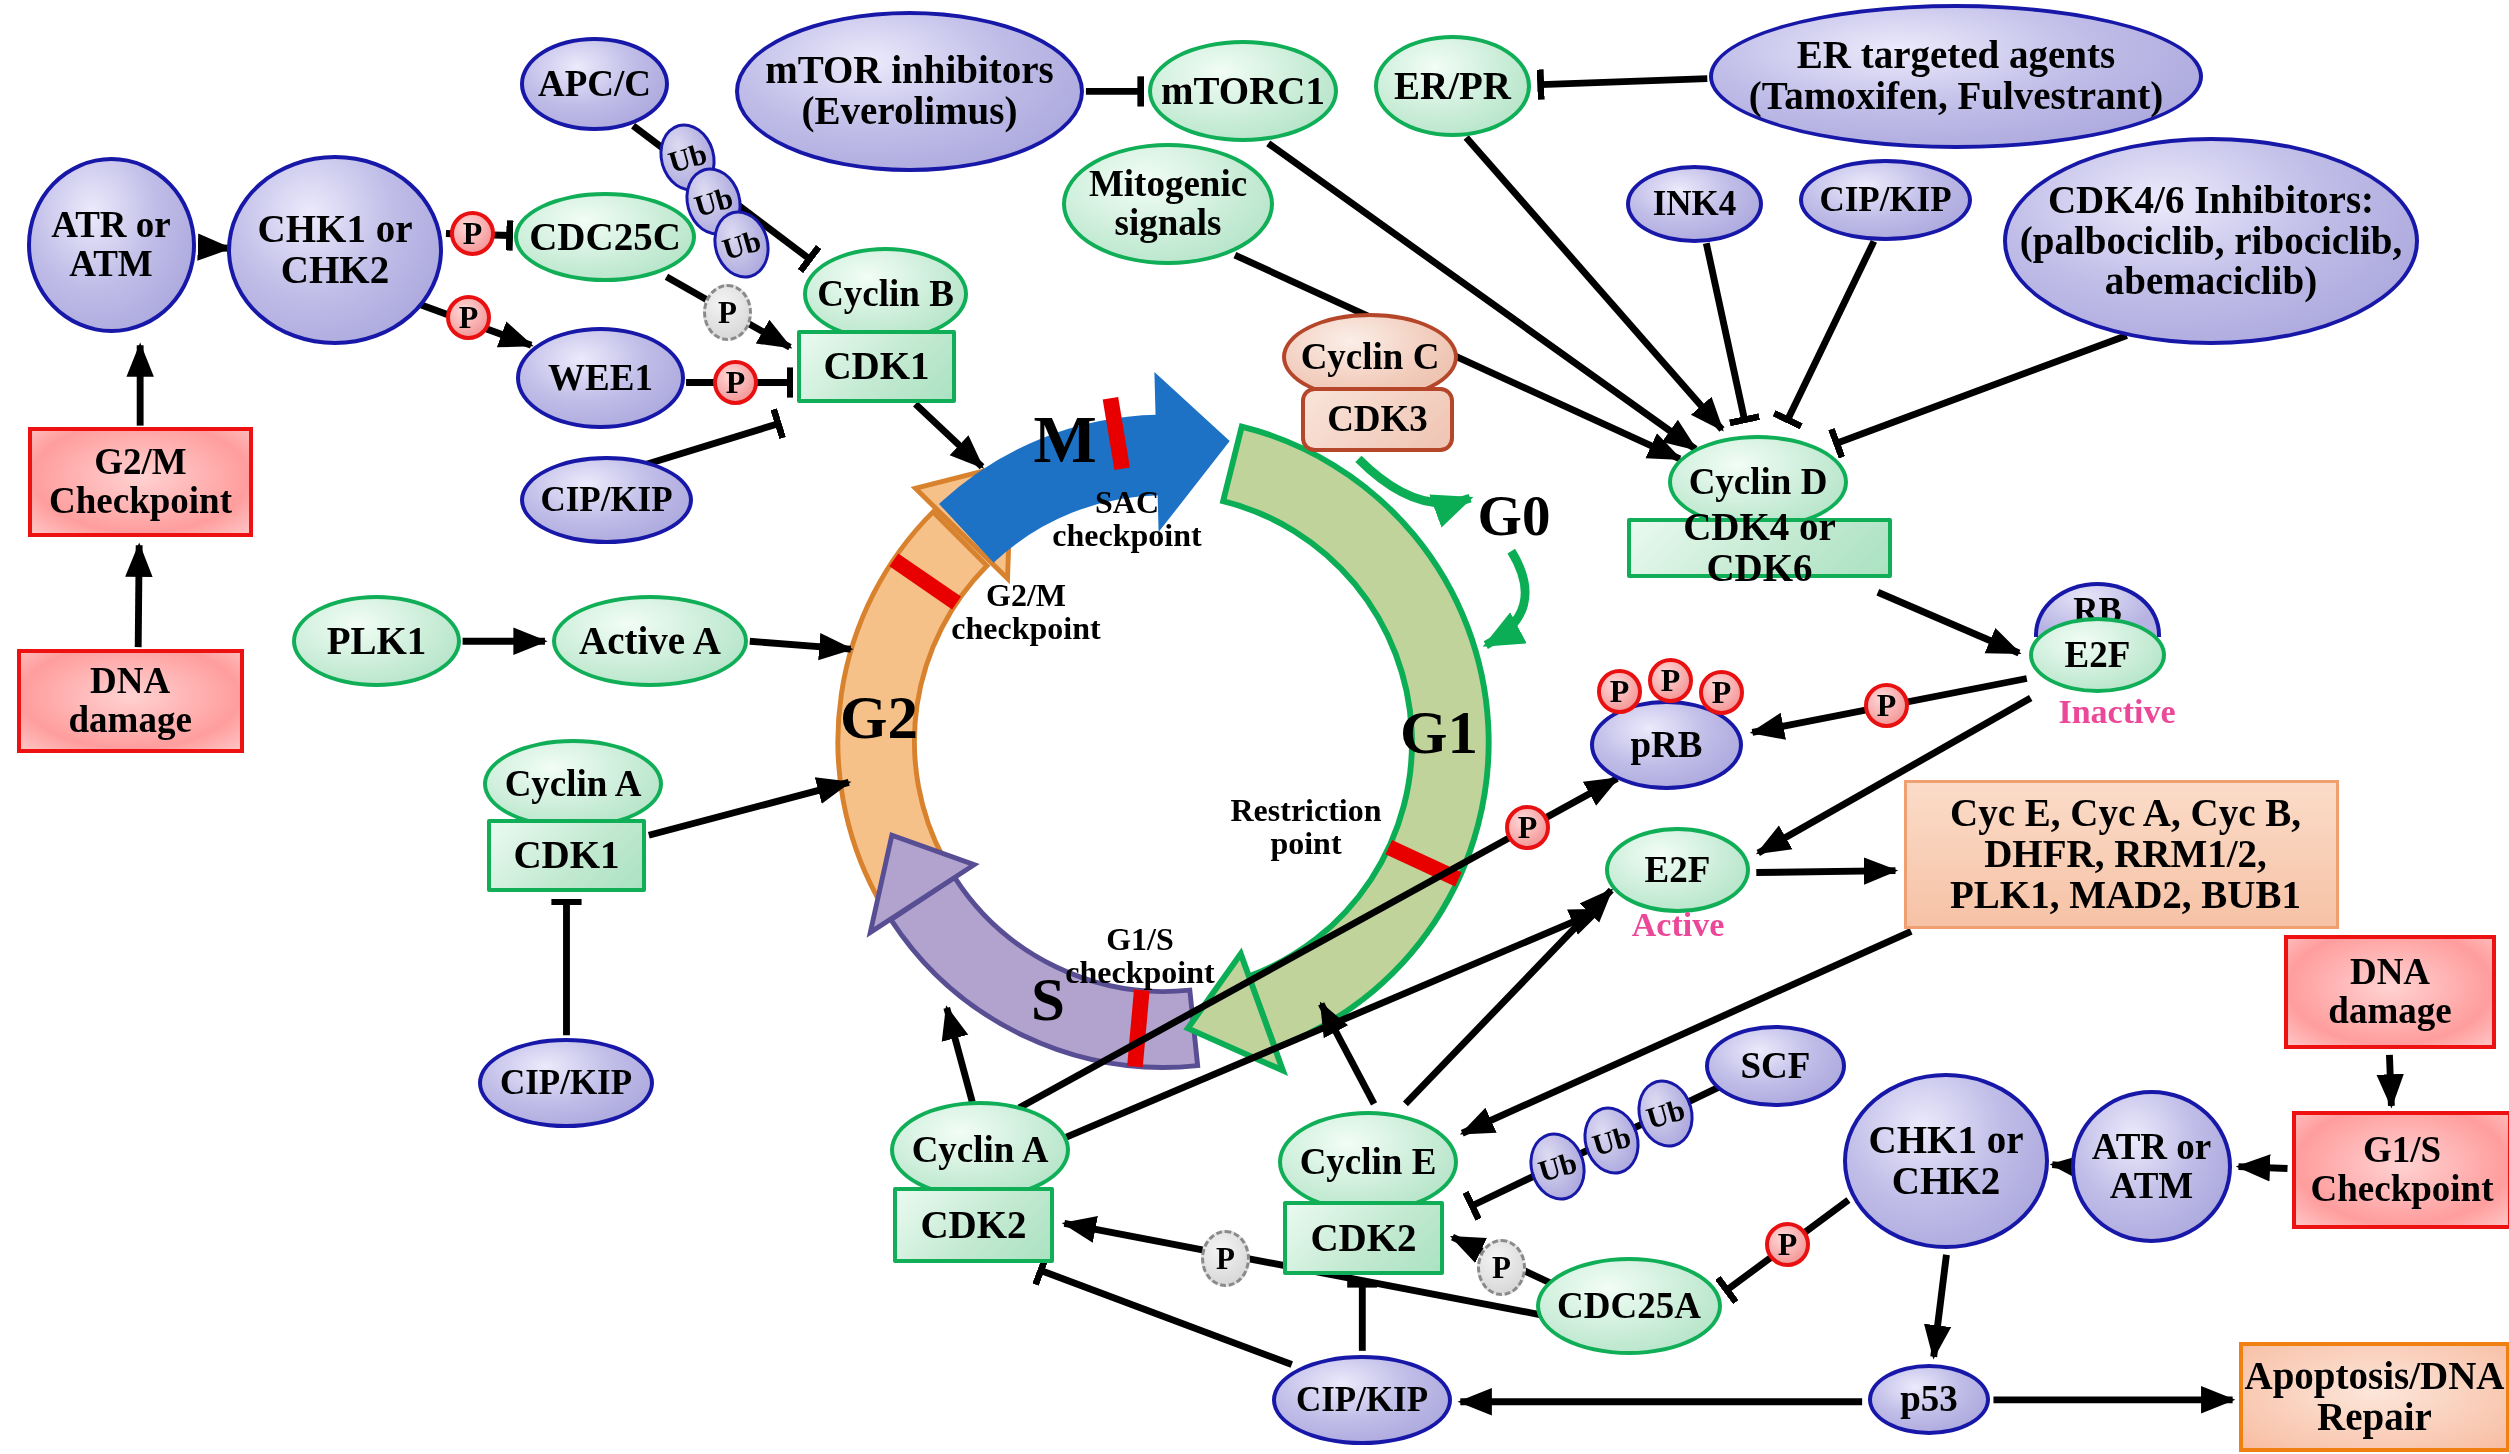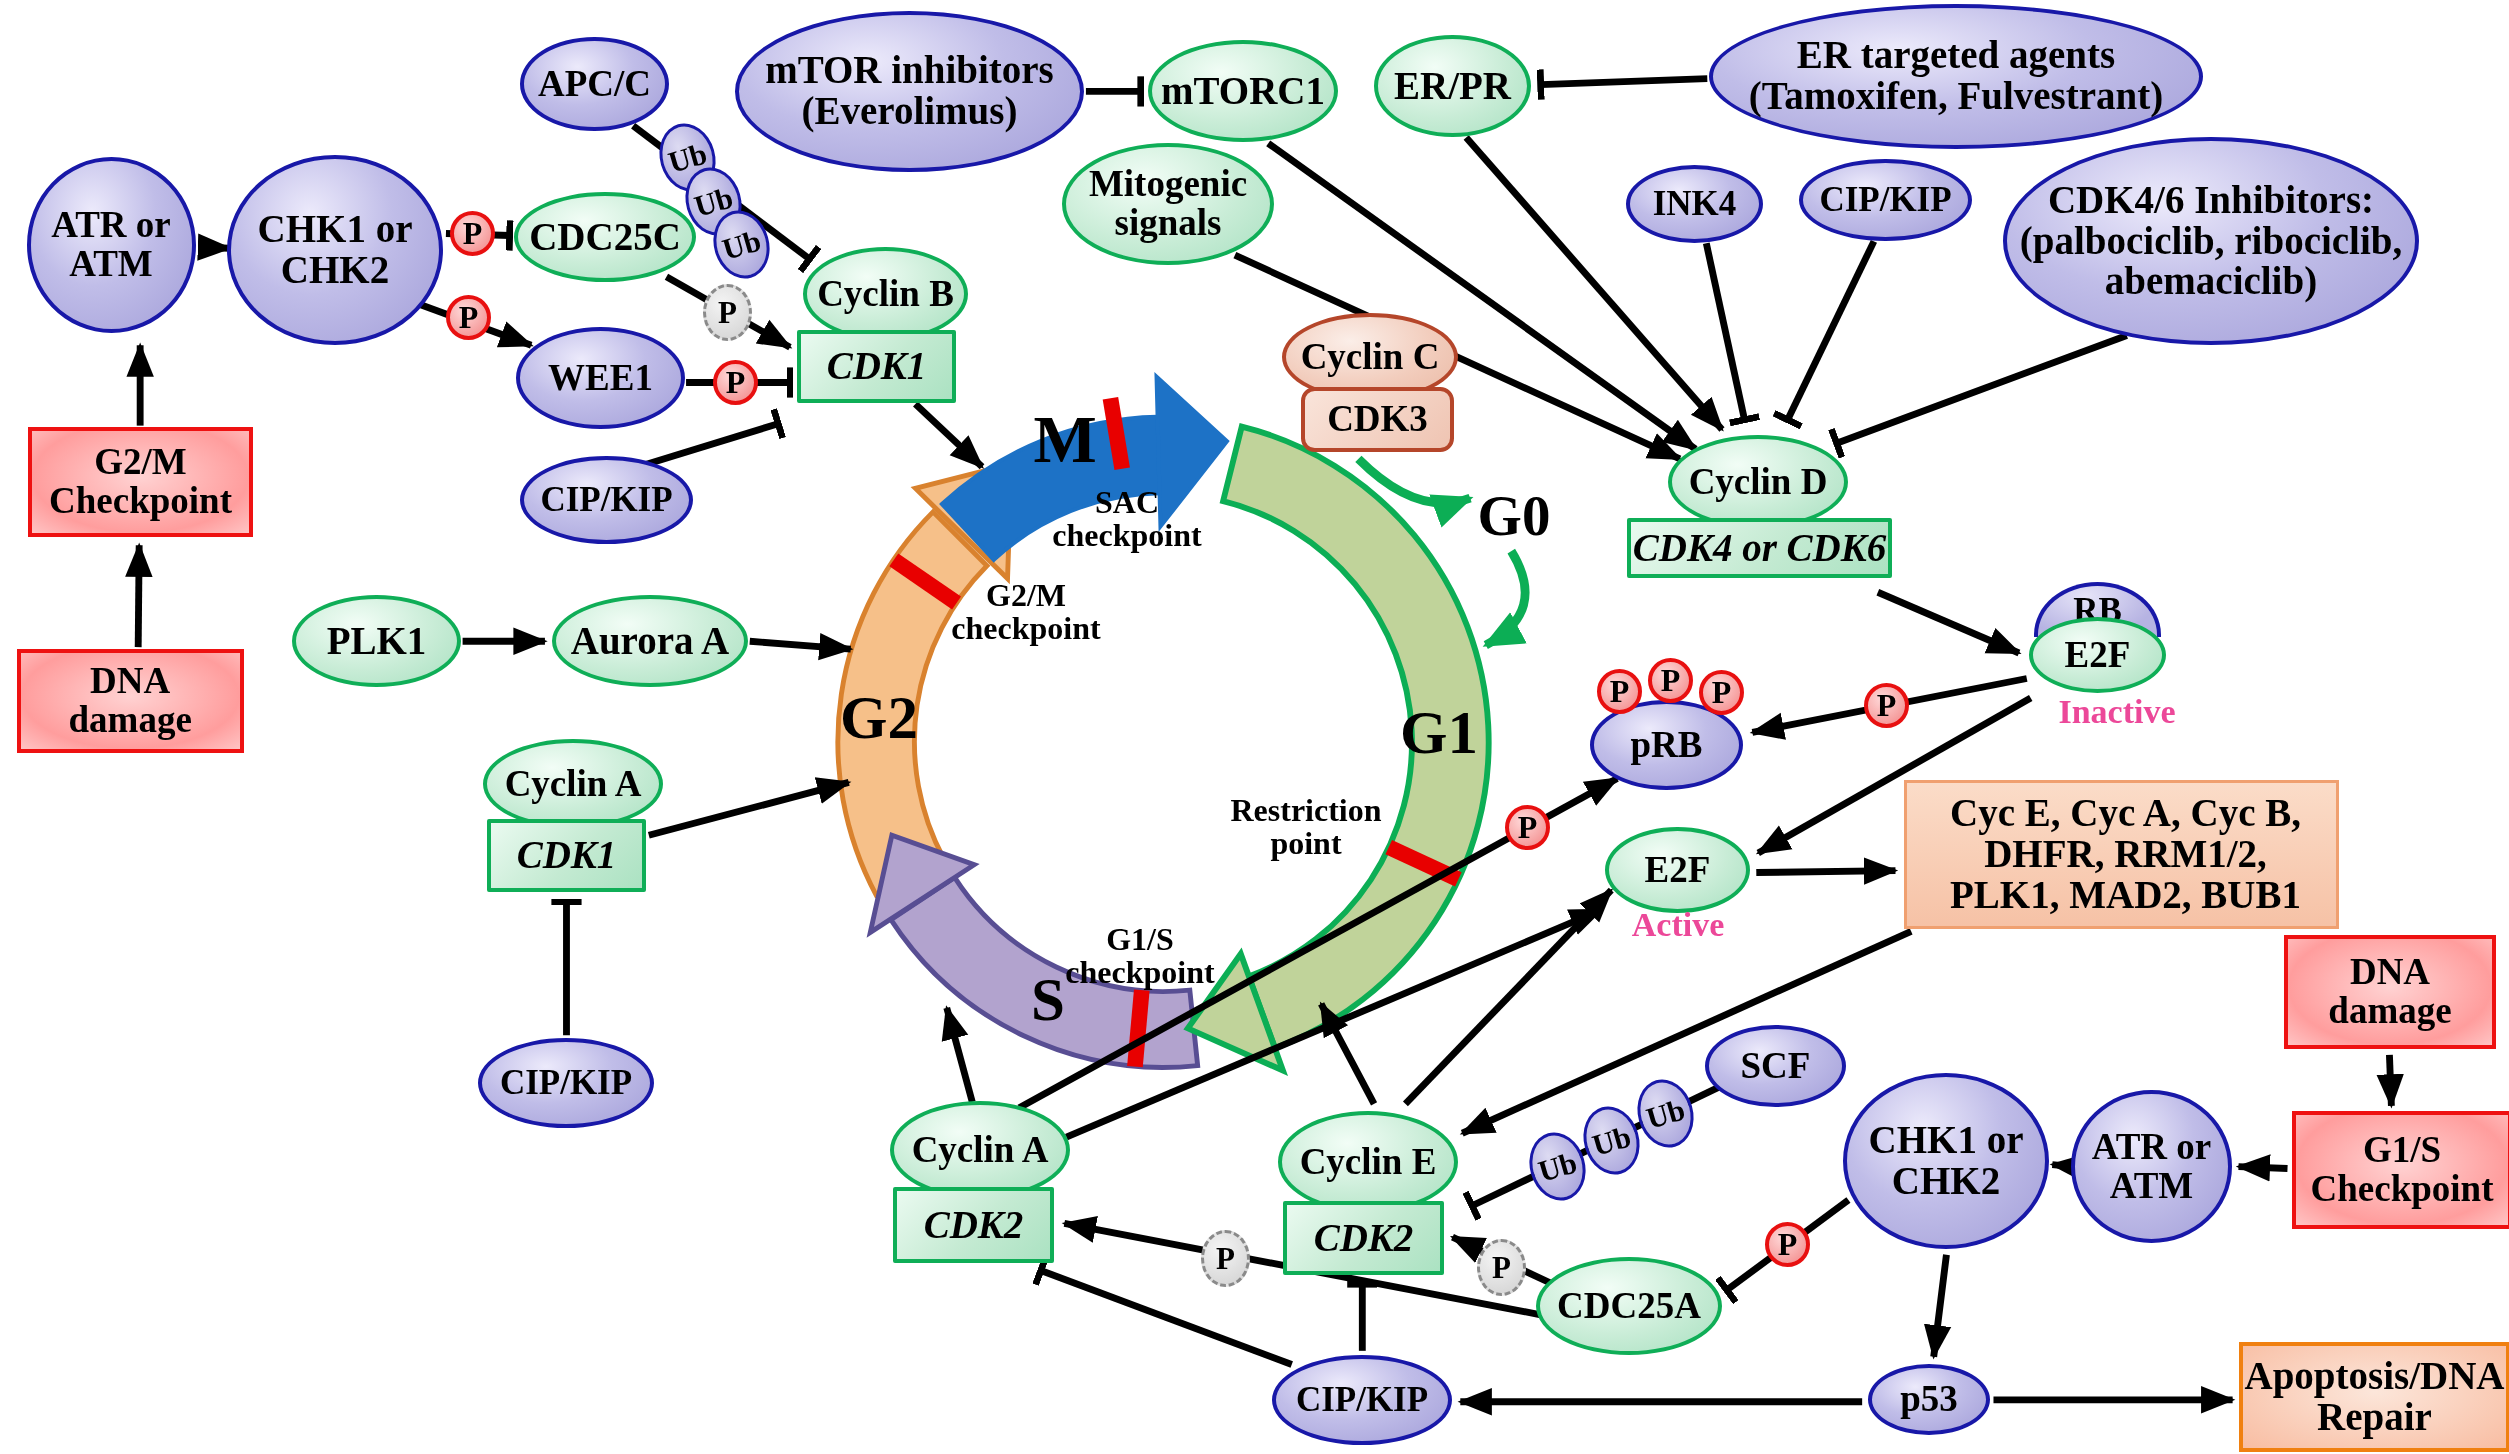--- a/index.html
+++ b/index.html
@@ -8,21 +8,21 @@
   #wires{position:absolute;left:0;top:0;z-index:1;}
   .node{position:absolute;z-index:2;display:flex;align-items:center;justify-content:center;
         text-align:center;font-weight:bold;color:#000;white-space:pre-line;box-sizing:border-box;
         line-height:1.05;}
   .ell{border-radius:50%;}
   .ell-blue{border:4.9px solid #1818a8;
      background:radial-gradient(ellipse at 38% 30%, #eceafb 0%, #c0bde8 45%, #a29ed8 100%);}
   .ell-green{border:4.9px solid #0fae57;
      background:radial-gradient(ellipse at 38% 30%, #f2fdf6 0%, #c8ecd6 55%, #a8e0c0 100%);}
   .rect-green{border:4.9px solid #0fae57;border-radius:2px;
-     background:linear-gradient(135deg,#eafaf0 0%,#c4ead2 55%,#abe2c2 100%);font-style:italic;}
+     background:linear-gradient(135deg,#eafaf0 0%,#c4ead2 55%,#abe2c2 100%);}
   .ell-salmon{border:4.9px solid #b5462a;
      background:radial-gradient(ellipse at 38% 30%, #fbeee8 0%, #f2cdbd 55%, #eab9a4 100%);}
   .rect-salmon{border:4.9px solid #b5462a;border-radius:13.7px;
      background:linear-gradient(135deg,#f9e4da 0%,#efc4b2 100%);}
   .box-red{border:4.9px solid #ee1111;
      background:radial-gradient(ellipse at 50% 45%, #ffd2d2 0%, #ff9d9d 70%, #ffc4c4 100%);}
   .box-orange{border:4.9px solid #f08010;
      background:radial-gradient(ellipse at 50% 45%, #fce6da 0%, #f8bda2 100%);}
   .box-targets{border:3.9px solid #f0a070;
      background:linear-gradient(180deg,#fbdcc8 0%,#f6c2a6 100%);padding-left:8px;}
@@ -175,21 +175,21 @@
 <div class="node ell ell-green" style="left:514px;top:192px;width:182px;height:90px;font-size:39px;">CDC25C</div>
 <div class="node ell ell-blue" style="left:516px;top:327px;width:169px;height:102px;font-size:37px;">WEE1</div>
 <div class="node ell ell-green" style="left:803px;top:247px;width:165px;height:94px;font-size:37px;">Cyclin B</div>
 <div class="node rect-green" style="left:797px;top:330px;width:159px;height:73px;font-size:39px;">CDK1</div>
 <div class="node ell ell-blue" style="left:520px;top:456px;width:173px;height:88px;font-size:35px;">CIP/KIP</div>
 <div class="node box-red" style="left:28px;top:427px;width:225px;height:110px;font-size:37px;">G2/M
 Checkpoint</div>
 <div class="node box-red" style="left:16.7px;top:649px;width:227px;height:104px;font-size:37px;">DNA
 damage</div>
 <div class="node ell ell-green" style="left:292px;top:595px;width:169px;height:92px;font-size:39px;">PLK1</div>
-<div class="node ell ell-green" style="left:552px;top:595px;width:196px;height:92px;font-size:39px;">Aurora A</div>
+<div class="node ell ell-green" style="left:552px;top:595px;width:196px;height:92px;font-size:39px;">Active A</div>
 <div class="node ell ell-green" style="left:483px;top:739px;width:180px;height:90px;font-size:37px;">Cyclin A</div>
 <div class="node rect-green" style="left:487px;top:819px;width:159px;height:73px;font-size:39px;">CDK1</div>
 <div class="node ell ell-blue" style="left:478px;top:1038px;width:176px;height:90px;font-size:35px;">CIP/KIP</div>
 
 <div class="node ell ell-salmon" style="left:1282px;top:313px;width:176px;height:88px;font-size:37px;">Cyclin C</div>
 <div class="node rect-salmon" style="left:1301px;top:387px;width:153px;height:65px;font-size:37px;">CDK3</div>
 <div class="node ell ell-green" style="left:1668px;top:435px;width:180px;height:94px;font-size:37px;">Cyclin D</div>
 <div class="node rect-green" style="left:1627px;top:518px;width:265px;height:60px;font-size:39px;">CDK4 or CDK6</div>
 <div class="node dome-blue" style="left:2034px;top:582px;width:127px;height:55px;font-size:35px;">RB</div>
 <div class="node ell ell-green" style="left:2029px;top:617px;width:137px;height:76px;font-size:37px;">E2F</div>

